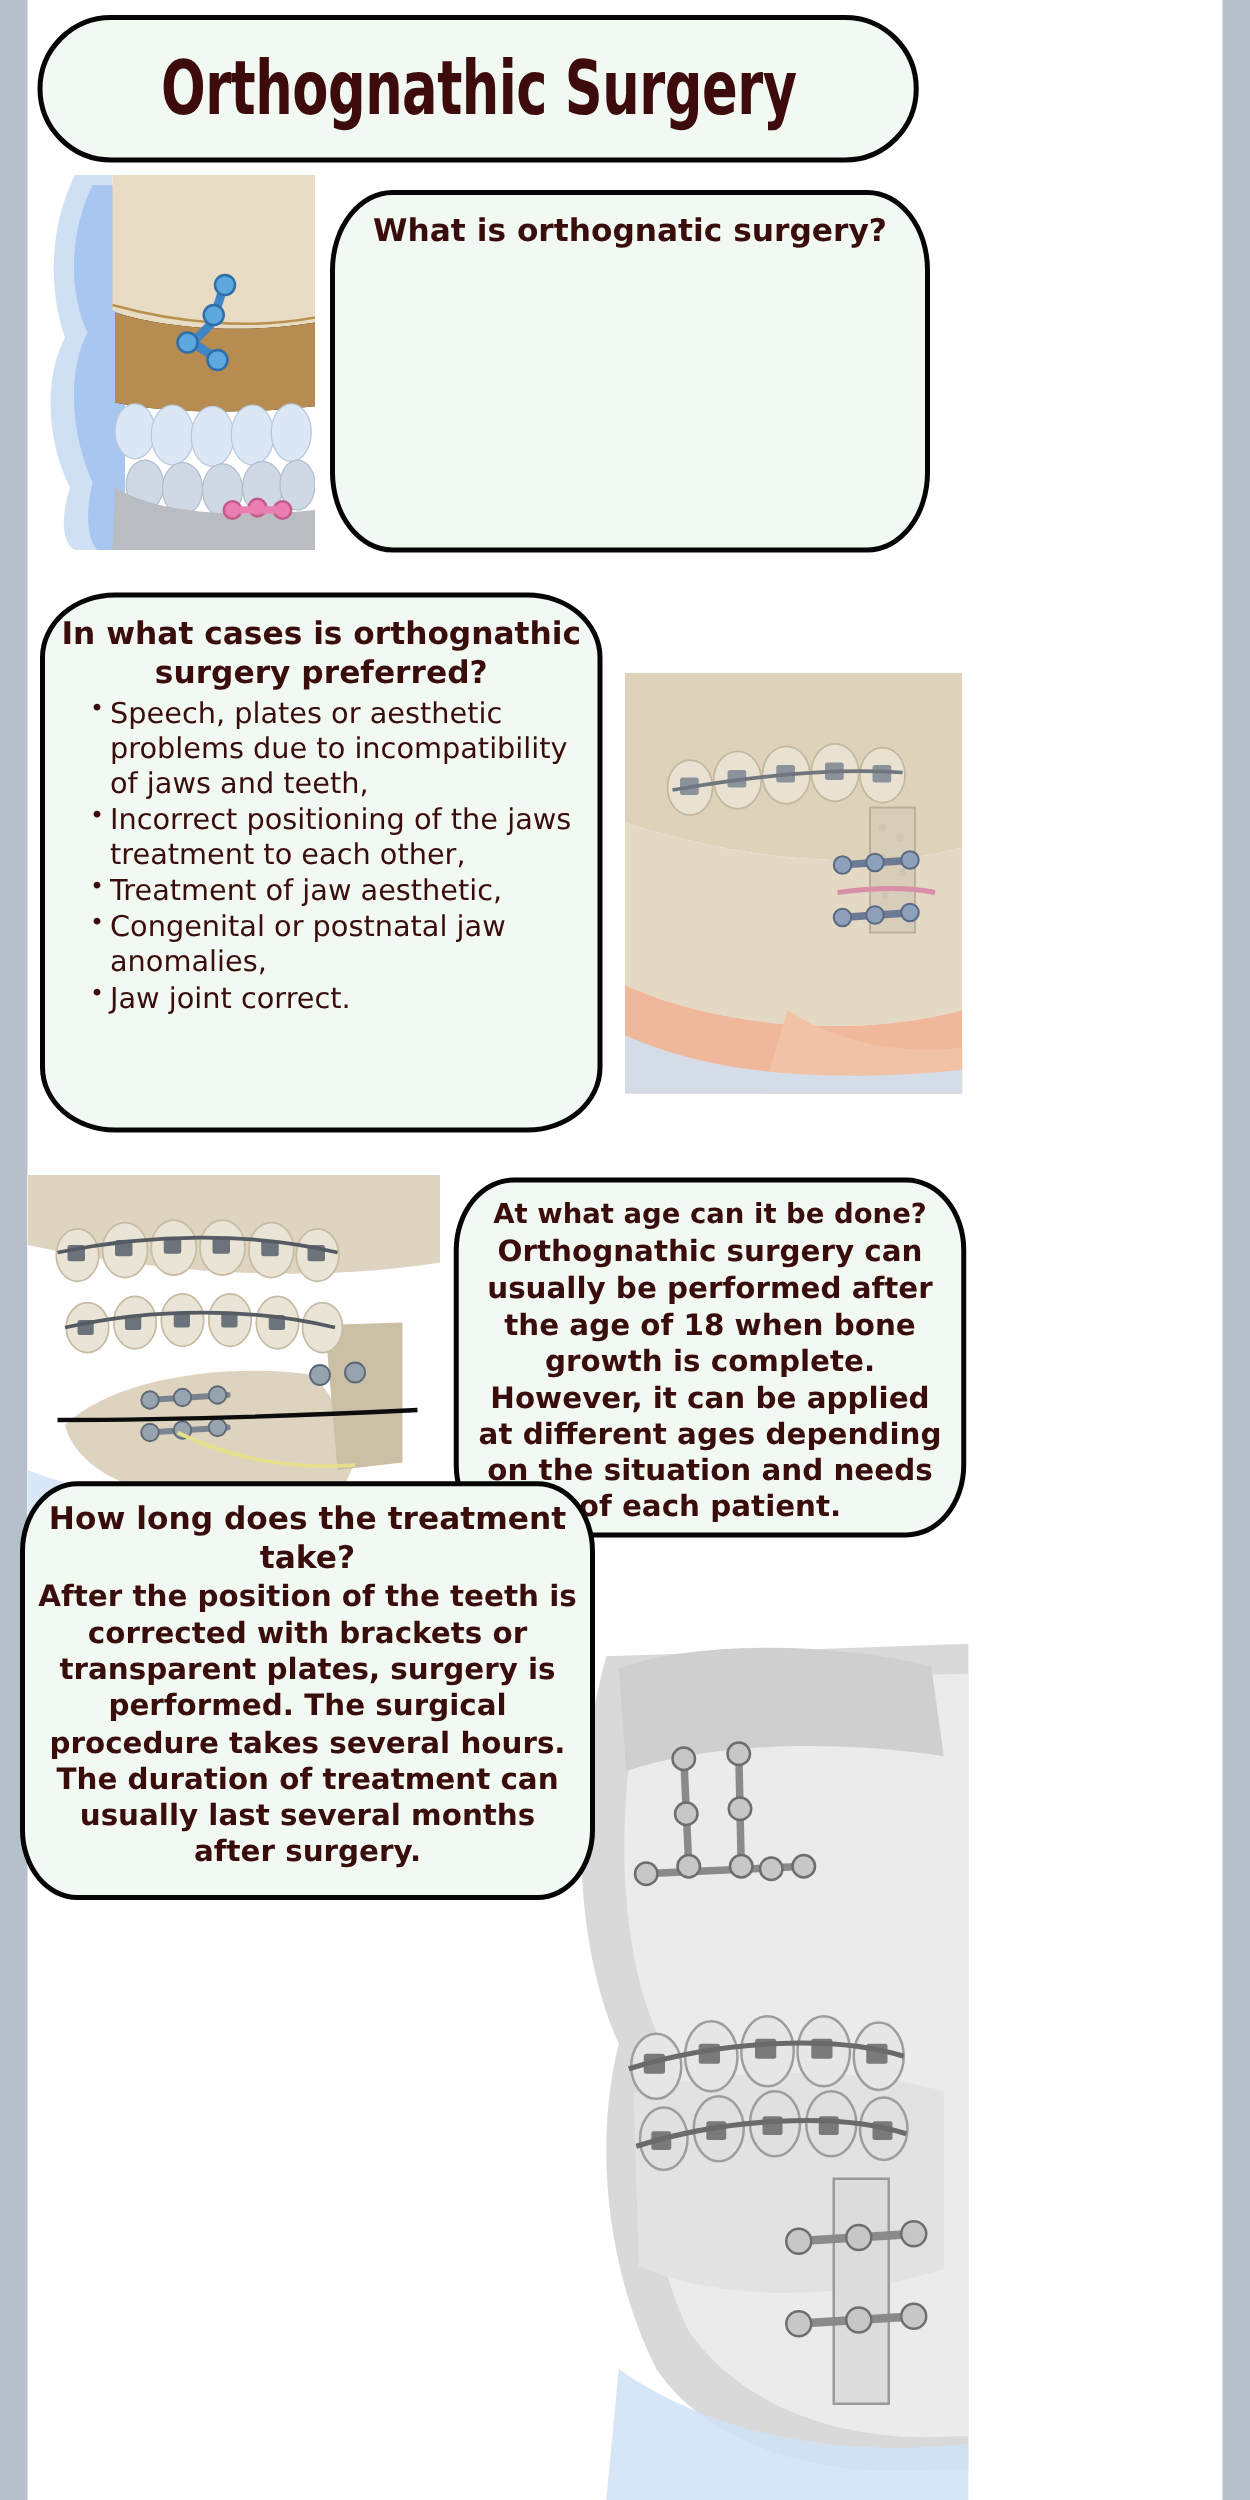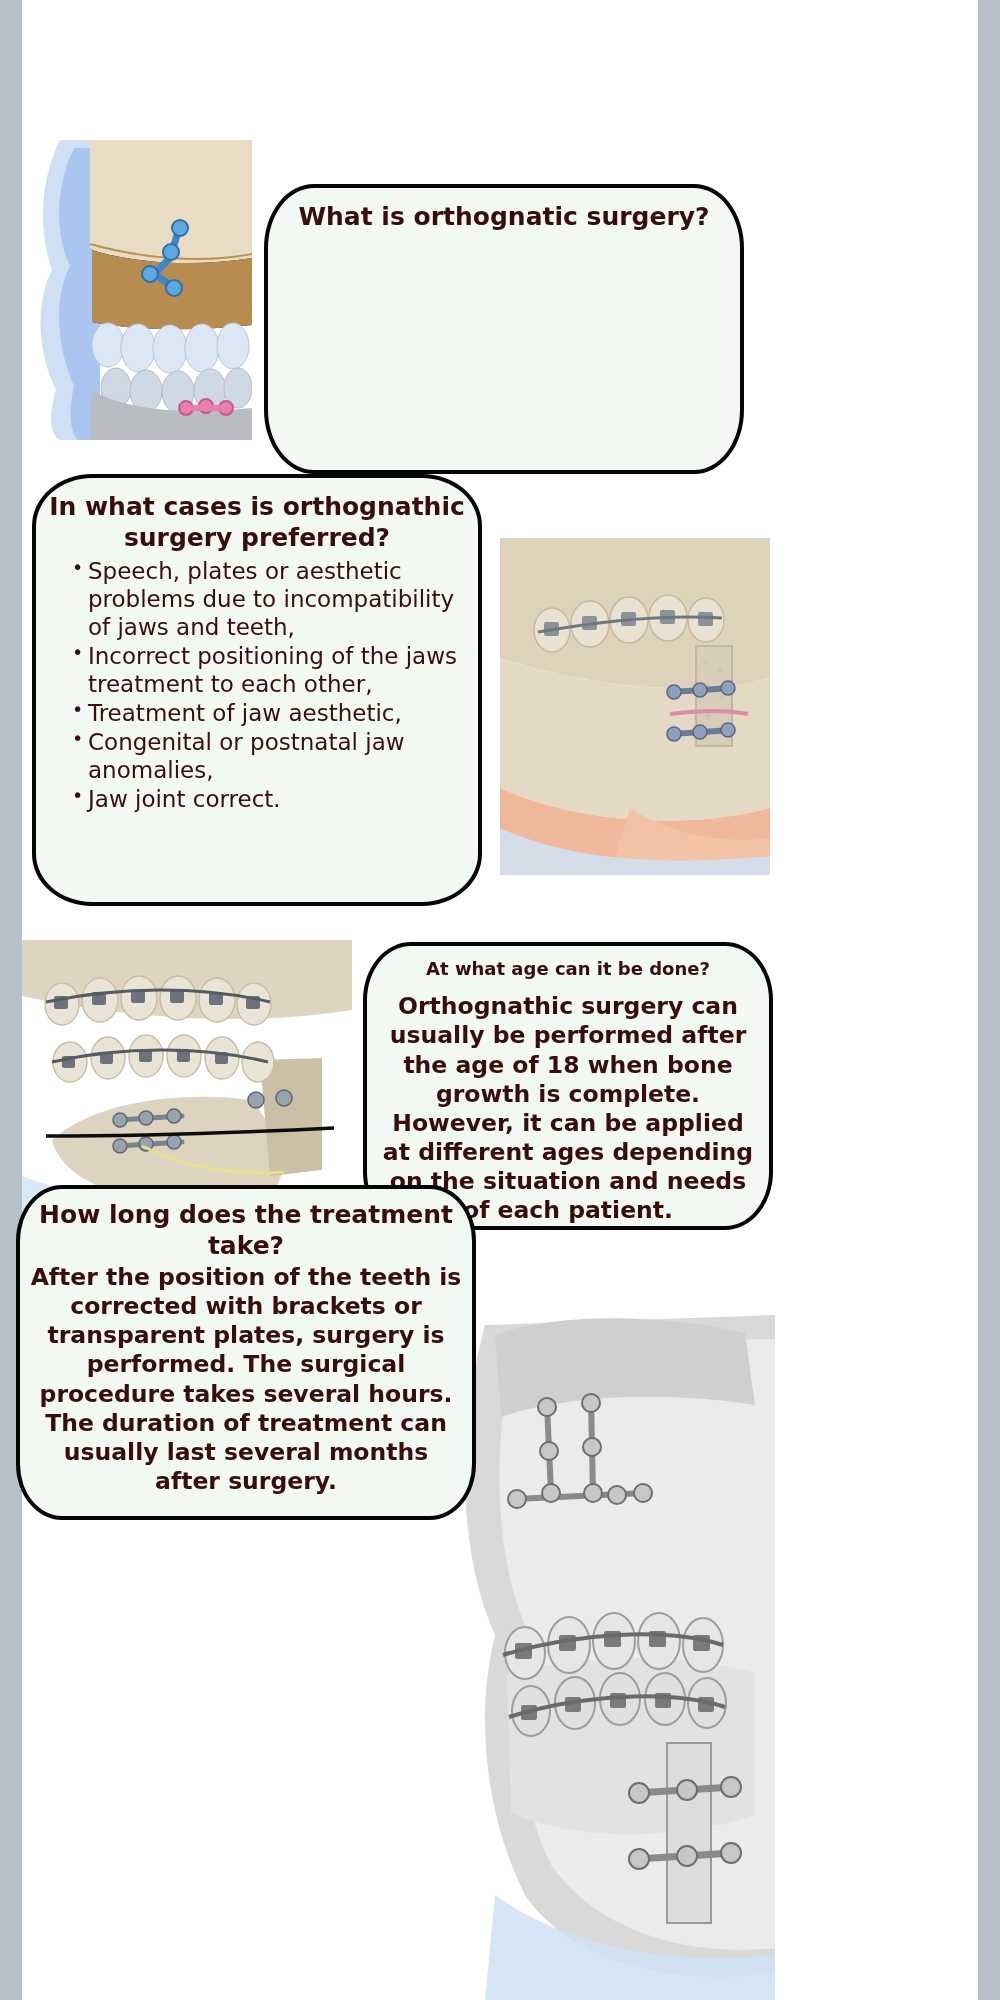--- a/index.html
+++ b/index.html
@@ -79,21 +79,20 @@
   }
   #bubble1 {
     left: 264px;
     top: 152px;
     width: 480px;
     height: 290px;
     border-radius: 50px / 64px;
     padding: 14px 16px 8px 16px;
     font-size: 23.5px;
     line-height: 1.22;
-    margin-top: 32px;
   }
   #bubble1 .q { font-size: 25px; margin-bottom: 2px; }
 
   
   #img2 {
     position: absolute;
     left: 500px;
     top: 538px;
     width: 270px;
     height: 337px;
@@ -147,21 +146,21 @@
   #bubble3 {
     left: 363px;
     top: 942px;
     width: 410px;
     height: 288px;
     border-radius: 48px / 58px;
     padding: 12px 10px 8px 10px;
     font-size: 23.5px;
     line-height: 1.24;
   }
-  #bubble3 .q { font-size: 18px; margin-bottom: 12px; }
+  #bubble3 .q { font-size: 22px; margin-bottom: 2px; }
 
   
   #img4 {
     position: absolute;
     left: 455px;
     top: 1255px;
     width: 320px;
     height: 745px;
     overflow: hidden;
     background: #ffffff;
@@ -182,20 +181,23 @@
   .illus { position: absolute; inset: 0; }
 </style>
 </head>
 <body>
 
 <div id="poster">
 
   <div class="rail left"></div>
   <div class="rail right"></div>
 
+  <div id="title-bubble" class="bubble">
+    <span id="title-text">Orthognathic Surgery</span>
+  </div>
 
   <div id="img1">
     <svg class="illus" viewBox="0 0 222 300" preserveAspectRatio="none">
       <rect x="0" y="0" width="222" height="300" fill="#ffffff"></rect>
       <path d="M30 0 C10 40 8 90 22 130 C6 160 6 210 26 250 C18 275 20 295 30 300 L60 300 L60 0 Z" fill="#cfe0f5"></path>
       <path d="M44 8 C26 45 24 92 40 126 C24 156 26 206 44 246 C38 272 40 292 48 300 L70 300 L70 8 Z" fill="#a8c6ef"></path>
       <path d="M60 0 L222 0 L222 118 C200 128 170 132 140 128 C110 124 80 118 60 108 Z" fill="#e8dcc4"></path>
       <path d="M62 110 C100 122 160 128 222 118 L222 185 C160 192 100 190 62 182 Z" fill="#d9a martin"></path>
       <path d="M62 110 C100 122 160 128 222 118 L222 185 C160 192 100 190 62 182 Z" fill="#d6a45e" opacity="0.85"></path>
       <path d="M60 104 C110 118 170 124 222 114" stroke="#b9924f" stroke-width="2" fill="none"></path>

